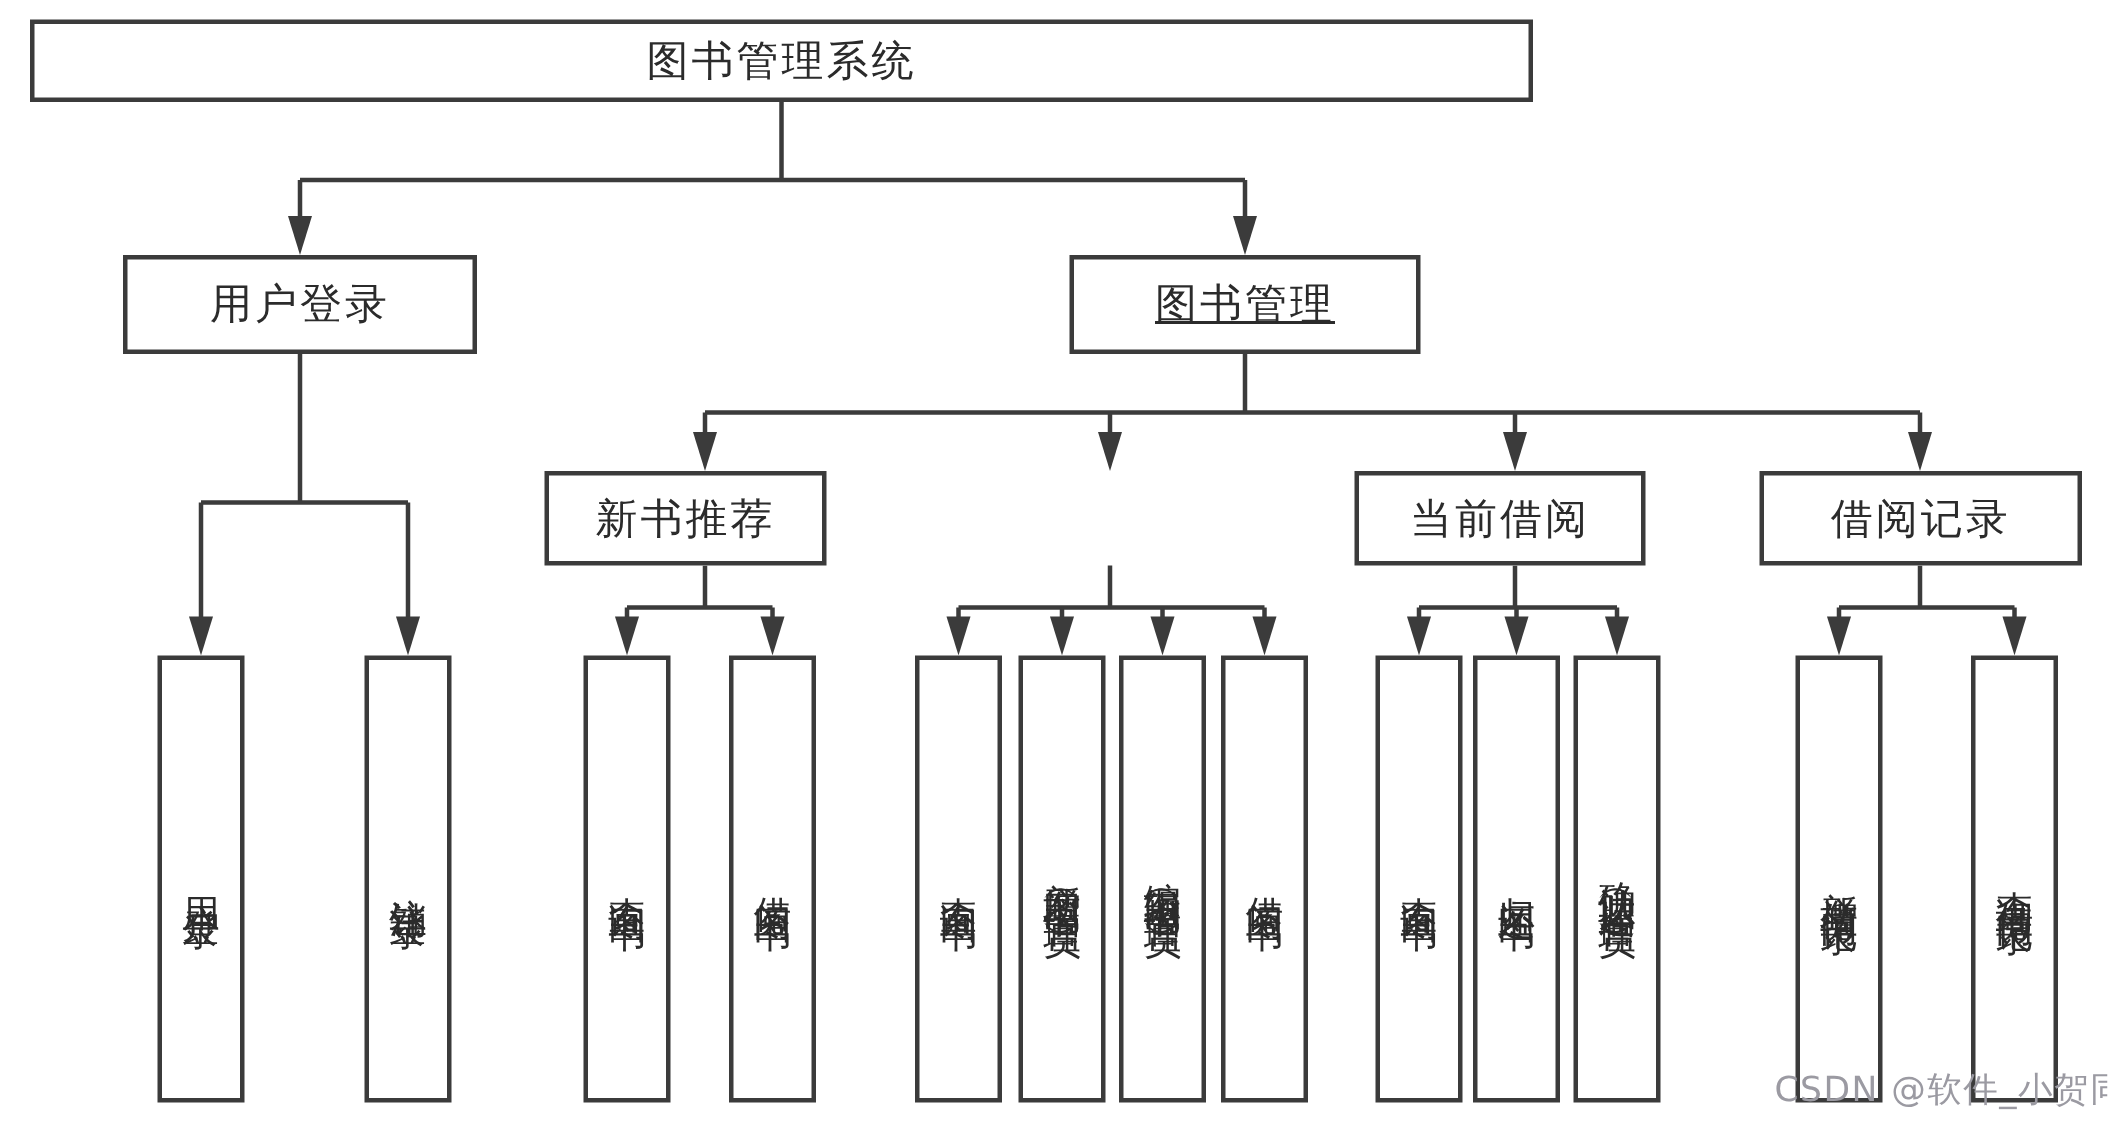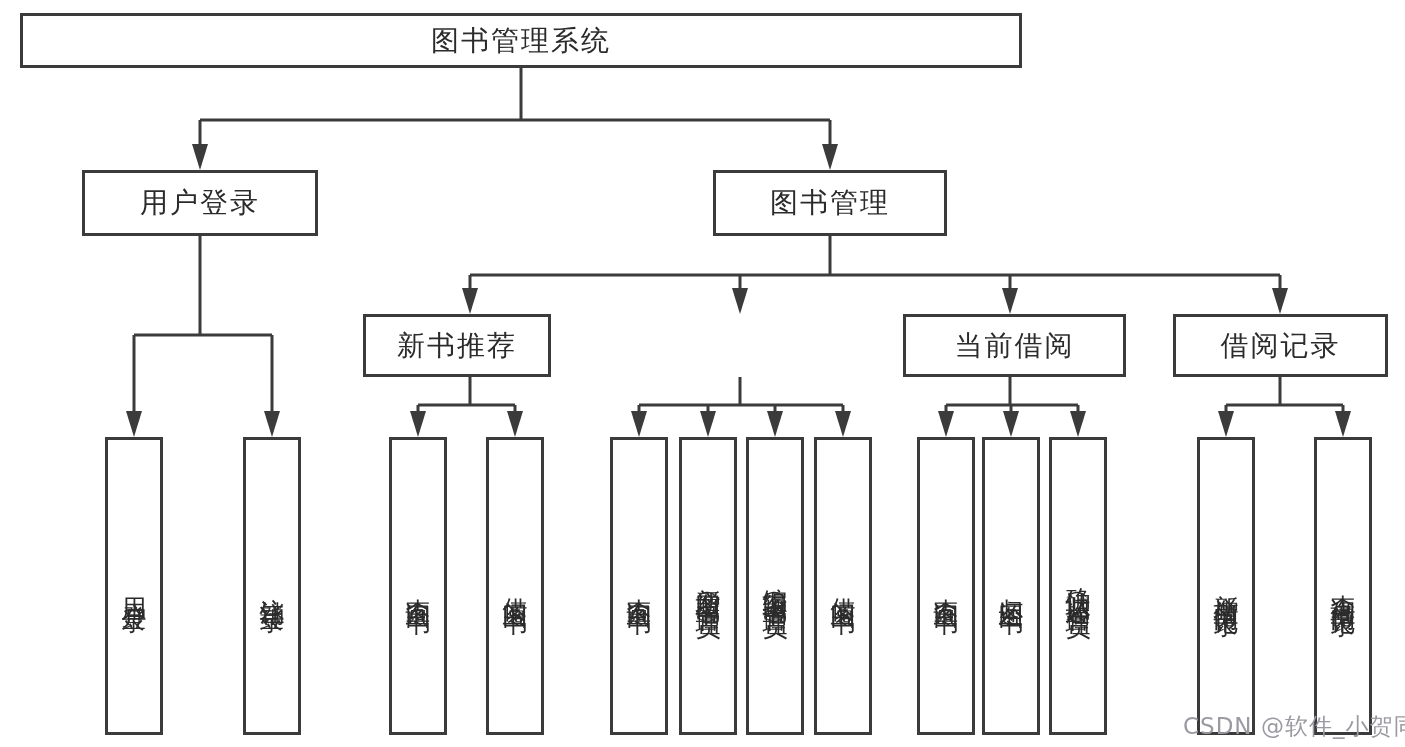--- a/index.html
+++ b/index.html
@@ -110,24 +110,24 @@
     <polygon points="938,411 954,411 946,437"></polygon>
     <polygon points="1003,411 1019,411 1011,437"></polygon>
     <polygon points="1070,411 1086,411 1078,437"></polygon>
     <polygon points="1218,411 1234,411 1226,437"></polygon>
     <polygon points="1335,411 1351,411 1343,437"></polygon>
   </svg>
 
   <div class="node h-node" style="left:20px; top:13px; width:1002px; height:55px;">图书管理系统</div>
 
   <div class="node h-node" style="left:82px; top:170px; width:236px; height:66px;">用户登录</div>
-  <div class="node h-node" style="left:713px; top:170px; width:234px; height:66px;">图书管理</div>
+  <div class="node h-node" style="left:713px; top:170px; width:234px; height:66px;text-decoration:underline;">图书管理</div>
 
   <div class="node h-node" style="left:363px; top:314px; width:188px; height:63px;">新书推荐</div>
-  <div class="node h-node" style="left:903px; top:314px; width:223px; height:63px;">当前借阅</div>
+  <div class="node h-node" style="left:903px; top:314px; width:194px; height:63px;">当前借阅</div>
   <div class="node h-node" style="left:1173px; top:314px; width:215px; height:63px;">借阅记录</div>
 
   <div class="node v-node" style="left:105px;">用户登录</div>
   <div class="node v-node" style="left:243px;">注销登录</div>
 
   <div class="node v-node" style="left:389px;">查询图书</div>
   <div class="node v-node" style="left:486px;">借阅图书</div>
 
   <div class="node v-node" style="left:610px;">查询图书</div>
   <div class="node v-node" style="left:679px;">新增图书（管理员）</div>

